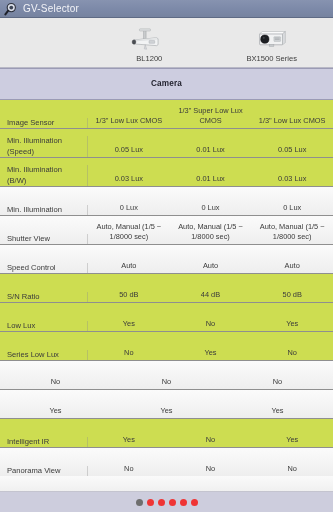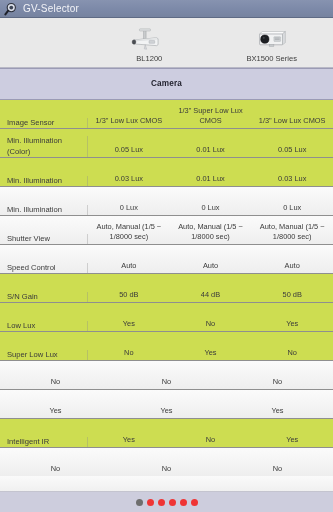--- a/index.html
+++ b/index.html
@@ -226,29 +226,30 @@
         <div class="spec-label">
           <span>Image Sensor</span>
         </div>
         <div class="spec-val">1/3" Low Lux CMOS</div>
         <div class="spec-val">1/3" Super Low Lux CMOS</div>
         <div class="spec-val">1/3" Low Lux CMOS</div>
       </div>
       <div class="spec-row hl">
         <div class="spec-label">
           <span>Min. Illumination</span>
-          <span>(Color)</span>
+          <span>(Speed)</span>
         </div>
         <div class="spec-val">0.05 Lux</div>
         <div class="spec-val">0.01 Lux</div>
         <div class="spec-val">0.05 Lux</div>
       </div>
       <div class="spec-row hl">
         <div class="spec-label">
           <span>Min. Illumination</span>
+          <span>(B/W)</span>
         </div>
         <div class="spec-val">0.03 Lux</div>
         <div class="spec-val">0.01 Lux</div>
         <div class="spec-val">0.03 Lux</div>
       </div>
       <div class="spec-row plain">
         <div class="spec-label">
           <span>Min. Illumination</span>
         </div>
         <div class="spec-val">0 Lux</div>
@@ -266,37 +267,37 @@
       <div class="spec-row plain">
         <div class="spec-label">
           <span>Speed Control</span>
         </div>
         <div class="spec-val">Auto</div>
         <div class="spec-val">Auto</div>
         <div class="spec-val">Auto</div>
       </div>
       <div class="spec-row hl">
         <div class="spec-label">
-          <span>S/N Gain</span>
+          <span>S/N Ratio</span>
         </div>
         <div class="spec-val">50 dB</div>
         <div class="spec-val">44 dB</div>
         <div class="spec-val">50 dB</div>
       </div>
       <div class="spec-row hl">
         <div class="spec-label">
           <span>Low Lux</span>
         </div>
         <div class="spec-val">Yes</div>
         <div class="spec-val">No</div>
         <div class="spec-val">Yes</div>
       </div>
       <div class="spec-row hl">
         <div class="spec-label">
-          <span>Super Low Lux</span>
+          <span>Series Low Lux</span>
         </div>
         <div class="spec-val">No</div>
         <div class="spec-val">Yes</div>
         <div class="spec-val">No</div>
       </div>
       <div class="spec-row plain">
         <div class="spec-val">No</div>
         <div class="spec-val">No</div>
         <div class="spec-val">No</div>
       </div>
@@ -307,20 +308,23 @@
       </div>
       <div class="spec-row hl">
         <div class="spec-label">
           <span>Intelligent IR</span>
         </div>
         <div class="spec-val">Yes</div>
         <div class="spec-val">No</div>
         <div class="spec-val">Yes</div>
       </div>
       <div class="spec-row plain">
+        <div class="spec-label">
+          <span>Panorama View</span>
+        </div>
         <div class="spec-val">No</div>
         <div class="spec-val">No</div>
         <div class="spec-val">No</div>
       </div>
     </div>
 
   <div class="table-tail"></div>
 
   <div class="pager" id="pager">
       <span class="dot active" style="background: rgb(110, 110, 110);"></span>

